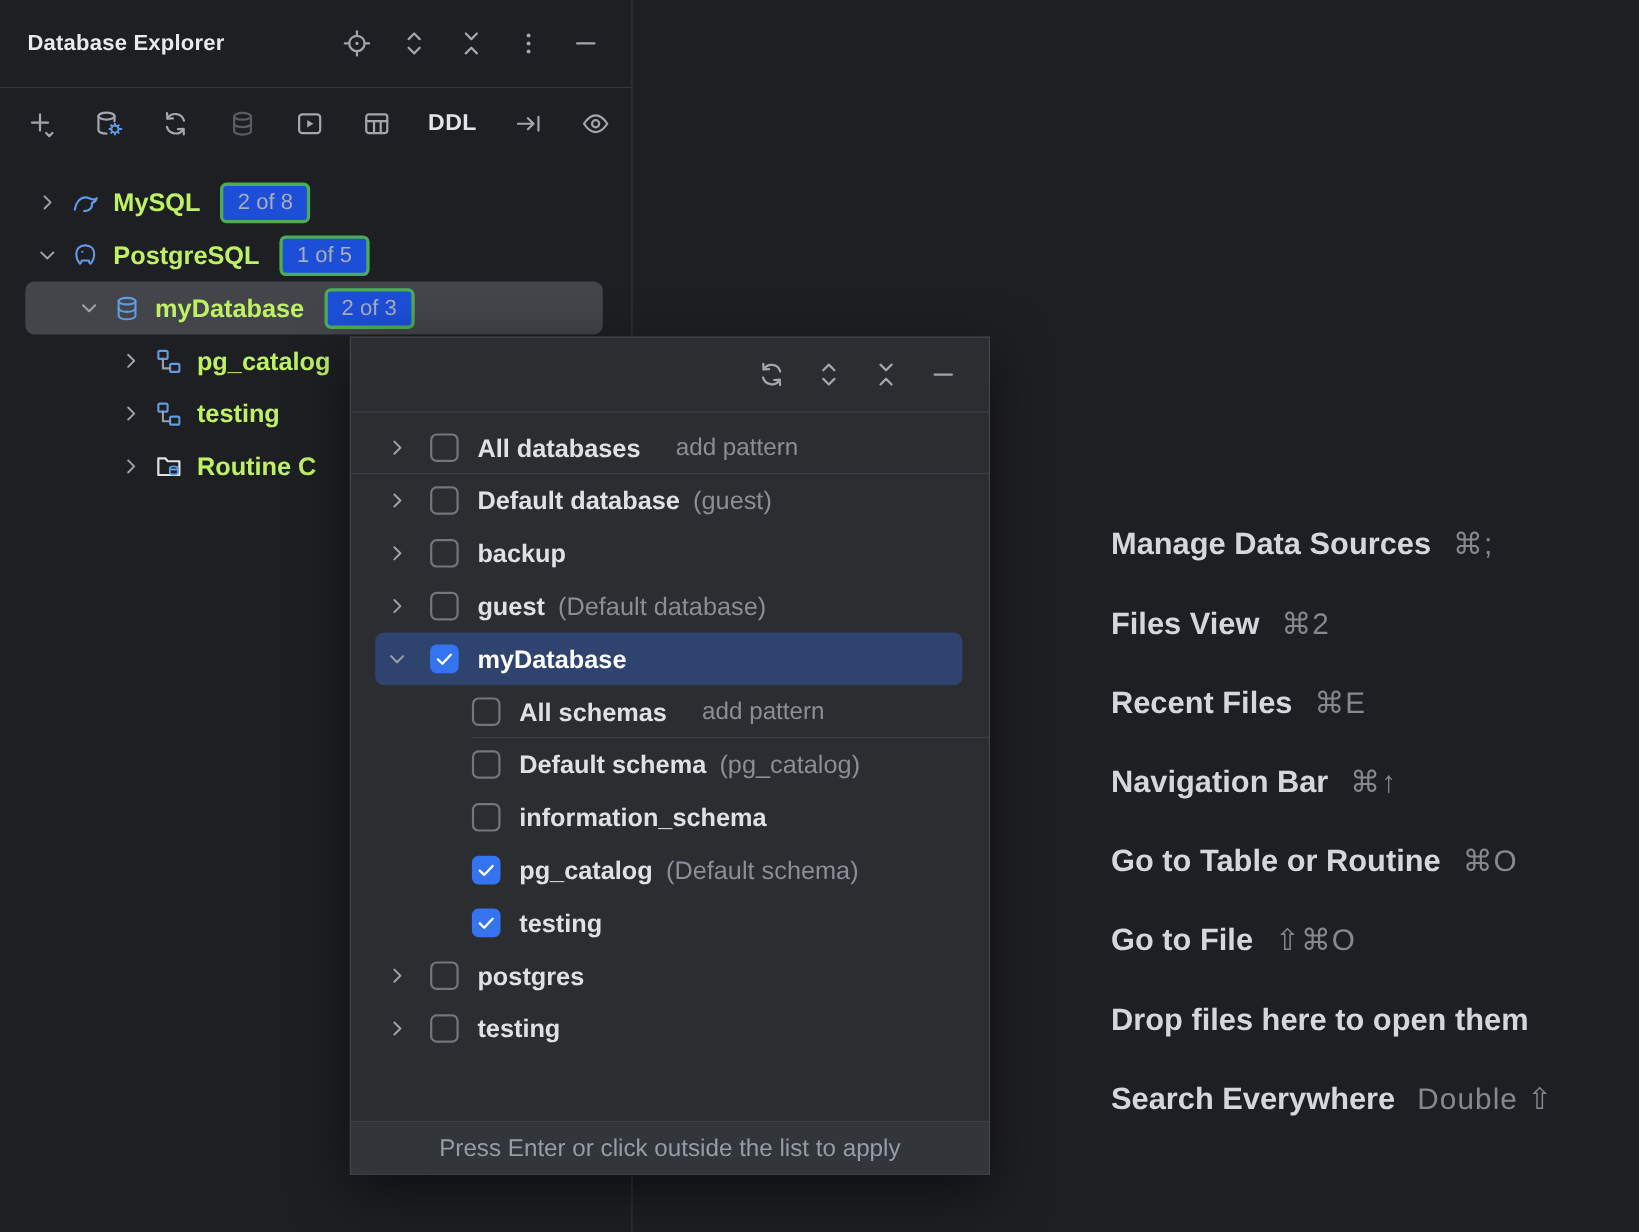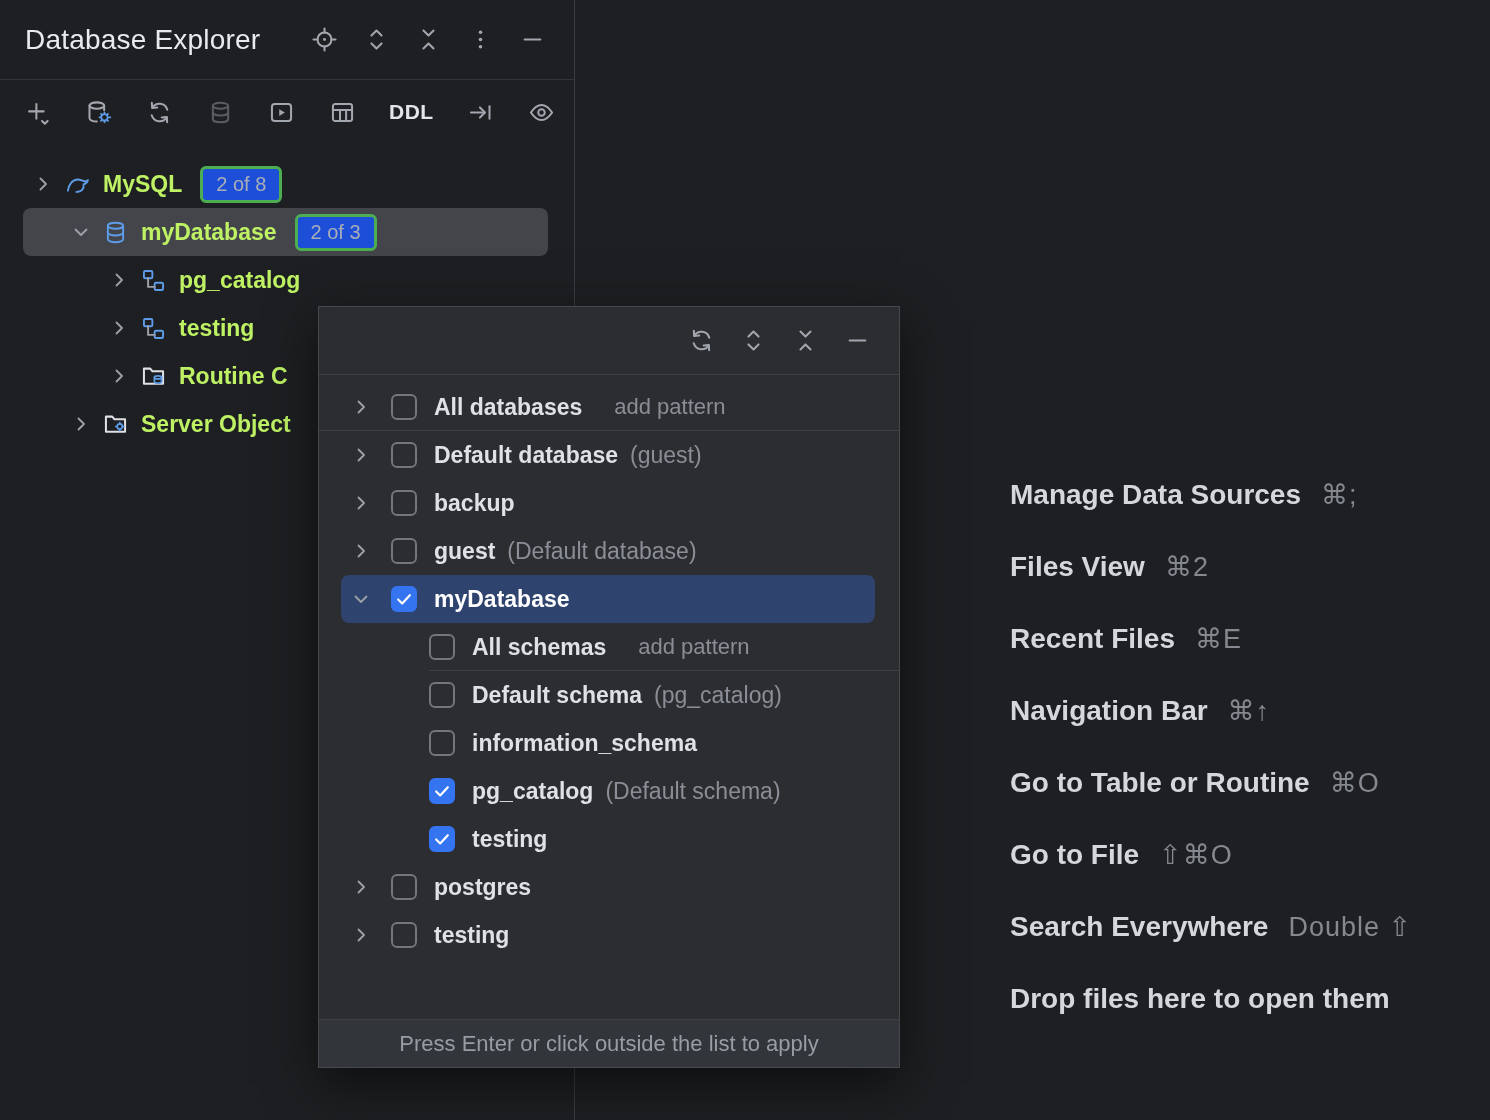--- a/index.html
+++ b/index.html
@@ -5,21 +5,21 @@
   *{margin:0;padding:0;box-sizing:border-box;}
   html,body{width:1490px;height:1120px;}
   body{
     position:relative;overflow:hidden;
     background:#1e1f22;color:#dfe1e5;
     font-family:"Liberation Sans","DejaVu Sans",sans-serif;
   }
   
   .panel{position:absolute;left:0;top:0;width:575px;height:1120px;background:#1e1f22;border-right:1px solid #393b40;}
   .panel-header{height:80px;display:flex;align-items:center;padding:0 28px 0 25px;border-bottom:1px solid #333539;}
-  .panel-title{font-size:28px;font-weight:normal;letter-spacing:.2px;color:#e8eaee;white-space:nowrap;}
+  .panel-title{font-size:20px;font-weight:bold;letter-spacing:.2px;color:#e8eaee;white-space:nowrap;}
   .header-icons{margin-left:auto;display:flex;align-items:center;gap:24px;color:#a2a6ae;}
   .icon-btn{width:28px;height:28px;display:inline-flex;align-items:center;justify-content:center;color:#a2a6ae;flex:none;}
   .icon-btn svg{width:27px;height:27px;display:block;}
   .icon-btn.dim{opacity:.45;}
   .toolbar{height:64px;display:flex;align-items:center;gap:33px;padding:0 0 0 23px;color:#a2a6ae;}
   .ddl{font-size:21px;font-weight:bold;letter-spacing:.5px;color:#e3e5e9;}
   .tree{padding-top:16px;}
   .tree-row{height:48px;display:flex;align-items:center;margin:0 26px 0 23px;border-radius:8px;white-space:nowrap;}
   .tree-row.selected{background:#43454a;}
   .chev{width:28px;height:28px;flex:none;display:flex;align-items:center;justify-content:center;color:#9da1a8;}
@@ -80,25 +80,25 @@
       </div>
       <div class="shortcut-row">
         <span class="s-label">Go to Table or Routine</span>
         <span class="s-keys">⌘O</span>
       </div>
       <div class="shortcut-row">
         <span class="s-label">Go to File</span>
         <span class="s-keys">⇧⌘O</span>
       </div>
       <div class="shortcut-row">
+        <span class="s-label">Drop files here to open them</span>
+      </div>
+      <div class="shortcut-row">
         <span class="s-label">Search Everywhere</span>
         <span class="s-keys">Double ⇧</span>
-      </div>
-      <div class="shortcut-row">
-        <span class="s-label">Drop files here to open them</span>
       </div>
     </div>
 </div>
 
 <div class="panel">
   <div class="panel-header">
     <span class="panel-title">Database Explorer</span>
     <div class="header-icons" id="panel-header-icons">
         <span class="icon-btn ">
           <svg viewBox="0 0 24 24">
@@ -207,20 +207,35 @@
           </svg>
         </span>
         <span class="tree-icon">
           <svg viewBox="0 0 24 24">
             <path d="M3.5 17.5c.8-5.8 4.2-10 8.8-10 2.6 0 4.1 1.6 6.4 1.6 1 0 1.9-.3 2.6-1-.6 2.3-1.9 3.3-3.9 3.9.6 3.8-1.8 6.6-6.3 6.6" fill="none" stroke="#5e9ce8" stroke-width="1.7" stroke-linecap="round" stroke-linejoin="round"></path>
           </svg>
         </span>
         <span class="tree-label">MySQL</span>
         <span class="badge">2 of 8</span>
       </div>
+      <div class="tree-row" style="padding-left:6px">
+        <span class="chev">
+          <svg viewBox="0 0 24 24">
+            <polyline points="6.5 9.5 12 15 17.5 9.5" fill="none" stroke="currentColor" stroke-width="1.8" stroke-linecap="round" stroke-linejoin="round"></polyline>
+          </svg>
+        </span>
+        <span class="tree-icon">
+          <svg viewBox="0 0 24 24">
+            <path d="M12 3.6c4.6 0 7.2 2.7 7.2 6.9 0 3-1.1 6-3 8-.9-.7-1.3-1.6-1.4-2.7H9.2c-.1 1.1-.5 2-1.4 2.7-1.9-2-3-5-3-8 0-4.2 2.6-6.9 7.2-6.9z" fill="none" stroke="#5e9ce8" stroke-width="1.7" stroke-linecap="round" stroke-linejoin="round"></path>
+            <circle cx="9.6" cy="8.8" r=".9" fill="#5e9ce8" stroke="none"></circle>
+          </svg>
+        </span>
+        <span class="tree-label">PostgreSQL</span>
+        <span class="badge">1 of 5</span>
+      </div>
       <div class="tree-row selected" style="padding-left:44px">
         <span class="chev">
           <svg viewBox="0 0 24 24">
             <polyline points="6.5 9.5 12 15 17.5 9.5" fill="none" stroke="currentColor" stroke-width="1.8" stroke-linecap="round" stroke-linejoin="round"></polyline>
           </svg>
         </span>
         <span class="tree-icon">
           <svg viewBox="0 0 24 24">
             <g fill="none" stroke="#5e9ce8" stroke-width="1.7" stroke-linecap="round">
               <ellipse cx="12" cy="6" rx="6.8" ry="2.6"></ellipse>
@@ -275,37 +290,20 @@
         <span class="tree-icon">
           <svg viewBox="0 0 24 24">
             <path d="M3.5 5h5.6l2 2.4h9.4v11.1H3.5z" fill="none" stroke="currentColor" stroke-width="1.8" stroke-linecap="round" stroke-linejoin="round"></path>
             <g fill="none" stroke="#5e9ce8" stroke-width="1.5">
               <ellipse cx="16" cy="12.8" rx="3.2" ry="1.3"></ellipse>
               <path d="M12.8 12.8v3.9c0 .75 1.45 1.3 3.2 1.3s3.2-.55 3.2-1.3v-3.9"></path>
             </g>
           </svg>
         </span>
         <span class="tree-label">Routine C</span>
-      </div>
-      <div class="tree-row" style="padding-left:44px">
-        <span class="chev">
-          <svg viewBox="0 0 24 24">
-            <polyline points="9.5 6.5 15 12 9.5 17.5" fill="none" stroke="currentColor" stroke-width="1.8" stroke-linecap="round" stroke-linejoin="round"></polyline>
-          </svg>
-        </span>
-        <span class="tree-icon">
-          <svg viewBox="0 0 24 24">
-            <path d="M3.5 5h5.6l2 2.4h9.4v11.1H3.5z" fill="none" stroke="currentColor" stroke-width="1.8" stroke-linecap="round" stroke-linejoin="round"></path>
-            <g fill="none" stroke="#5e9ce8" stroke-width="1.5" stroke-linecap="round">
-              <circle cx="15.8" cy="13.8" r="2.3"></circle>
-              <path d="M15.8 10.2v1.2M15.8 16.2v1.2M12.2 13.8h1.2M18.2 13.8h1.2"></path>
-            </g>
-          </svg>
-        </span>
-        <span class="tree-label">Server Object</span>
       </div>
     </div>
 </div>
 
 <div class="popup">
   <div class="popup-header">
     <div class="header-icons" id="popup-header-icons">
         <span class="icon-btn ">
           <svg viewBox="0 0 24 24">
             <path d="M18.9 9.5A7.3 7.3 0 0 0 5.6 7.7" fill="none" stroke="currentColor" stroke-width="1.8" stroke-linecap="round" stroke-linejoin="round"></path>

